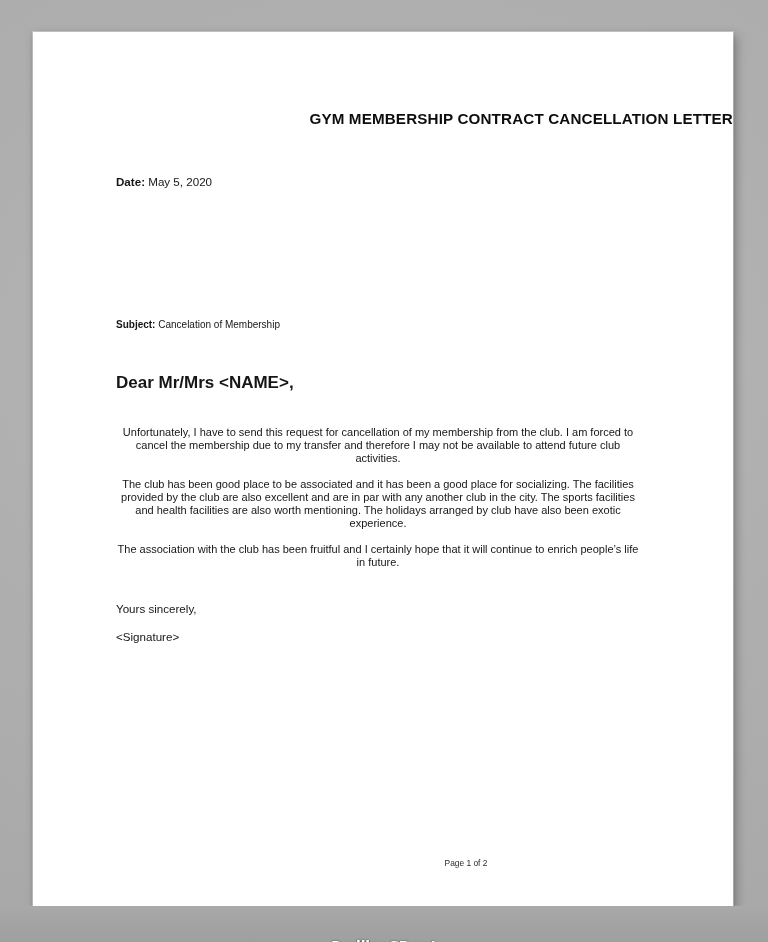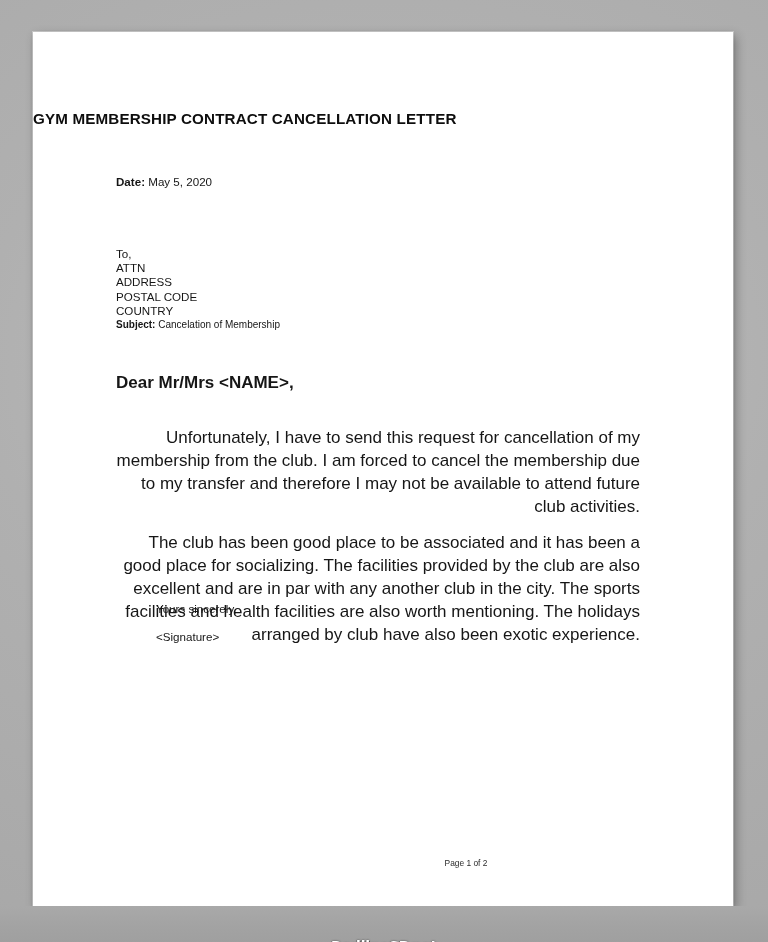--- a/index.html
+++ b/index.html
@@ -44,21 +44,21 @@
     top: 0;
     width: 524px;         
     height: 100%;
   }
 
   .title {
     position: absolute;
     left: -83px;
     top: 78px;
     width: 700px;
-    text-align: left;
+    text-align: right;
     font-size: 15.2px;
     font-weight: bold;
     letter-spacing: 0.15px;
     color: #0d0d0d;
   }
 
   .date-line {
     position: absolute;
     top: 143px;
     left: 0;
@@ -96,32 +96,31 @@
   }
 
   .paragraphs {
     position: absolute;
     top: 394px;
     left: 0;
     width: 524px;
   }
   .paragraphs p {
     margin: 0 0 13px 0;
-    font-size: 17px;
-    line-height: 23px;
-    color: #161616;
-    text-align: right;
+    font-size: 11px;
+    line-height: 13px;
+    color: #161616;
+    text-align: center;
   }
 
   .closing {
     position: absolute;
     top: 570px;
     left: 0;
     width: 524px;
-    margin-left: 40px;
   }
   .closing .line {
     font-size: 11.6px;
     line-height: 14px;
     color: #161616;
     margin-bottom: 13.5px;
   }
   .closing .line:last-child { margin-bottom: 0; }
 
   .page-footer {
@@ -166,38 +165,32 @@
   <div id="page">
     <div class="doc-body">
 
       <div class="title">GYM MEMBERSHIP CONTRACT CANCELLATION LETTER</div>
 
       <div class="date-line">
         <span class="lbl">Date:</span>
         <span>May 5, 2020</span>
       </div>
 
-      <div class="address-block">
-        <div>To,</div>
-        <div>ATTN</div>
-        <div>ADDRESS</div>
-        <div>POSTAL CODE</div>
-        <div>COUNTRY</div>
-      </div>
 
       <div class="subject-line">
         <span class="lbl">Subject:</span>
         <span>Cancelation of Membership</span>
       </div>
 
       <div class="salutation">Dear Mr/Mrs &lt;NAME&gt;,</div>
 
       <div class="paragraphs">
         <p>Unfortunately, I have to send this request for cancellation of my membership from the club. I am forced to cancel the membership due to my transfer and therefore I may not be available to attend future club activities.</p>
         <p>The club has been good place to be associated and it has been a good place for socializing. The facilities provided by the club are also excellent and are in par with any another club in the city. The sports facilities and health facilities are also worth mentioning. The holidays arranged by club have also been exotic experience.</p>
+        <p>The association with the club has been fruitful and I certainly hope that it will continue to enrich people’s life in future.</p>
       </div>
 
       <div class="closing">
         <div class="line">Yours sincerely,</div>
         <div class="line">&lt;Signature&gt;</div>
       </div>
 
       <div class="page-footer">Page 1 of 2</div>
 
     </div>

